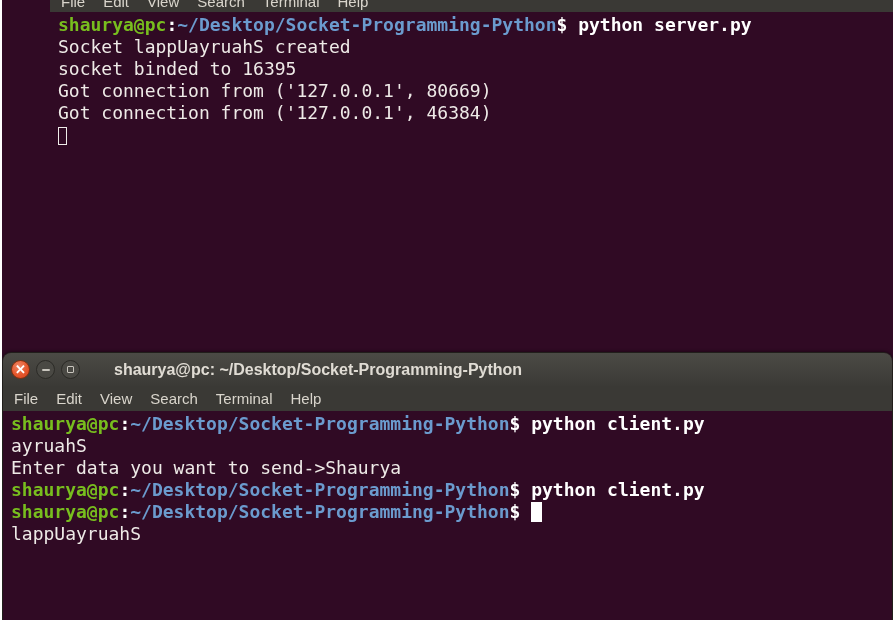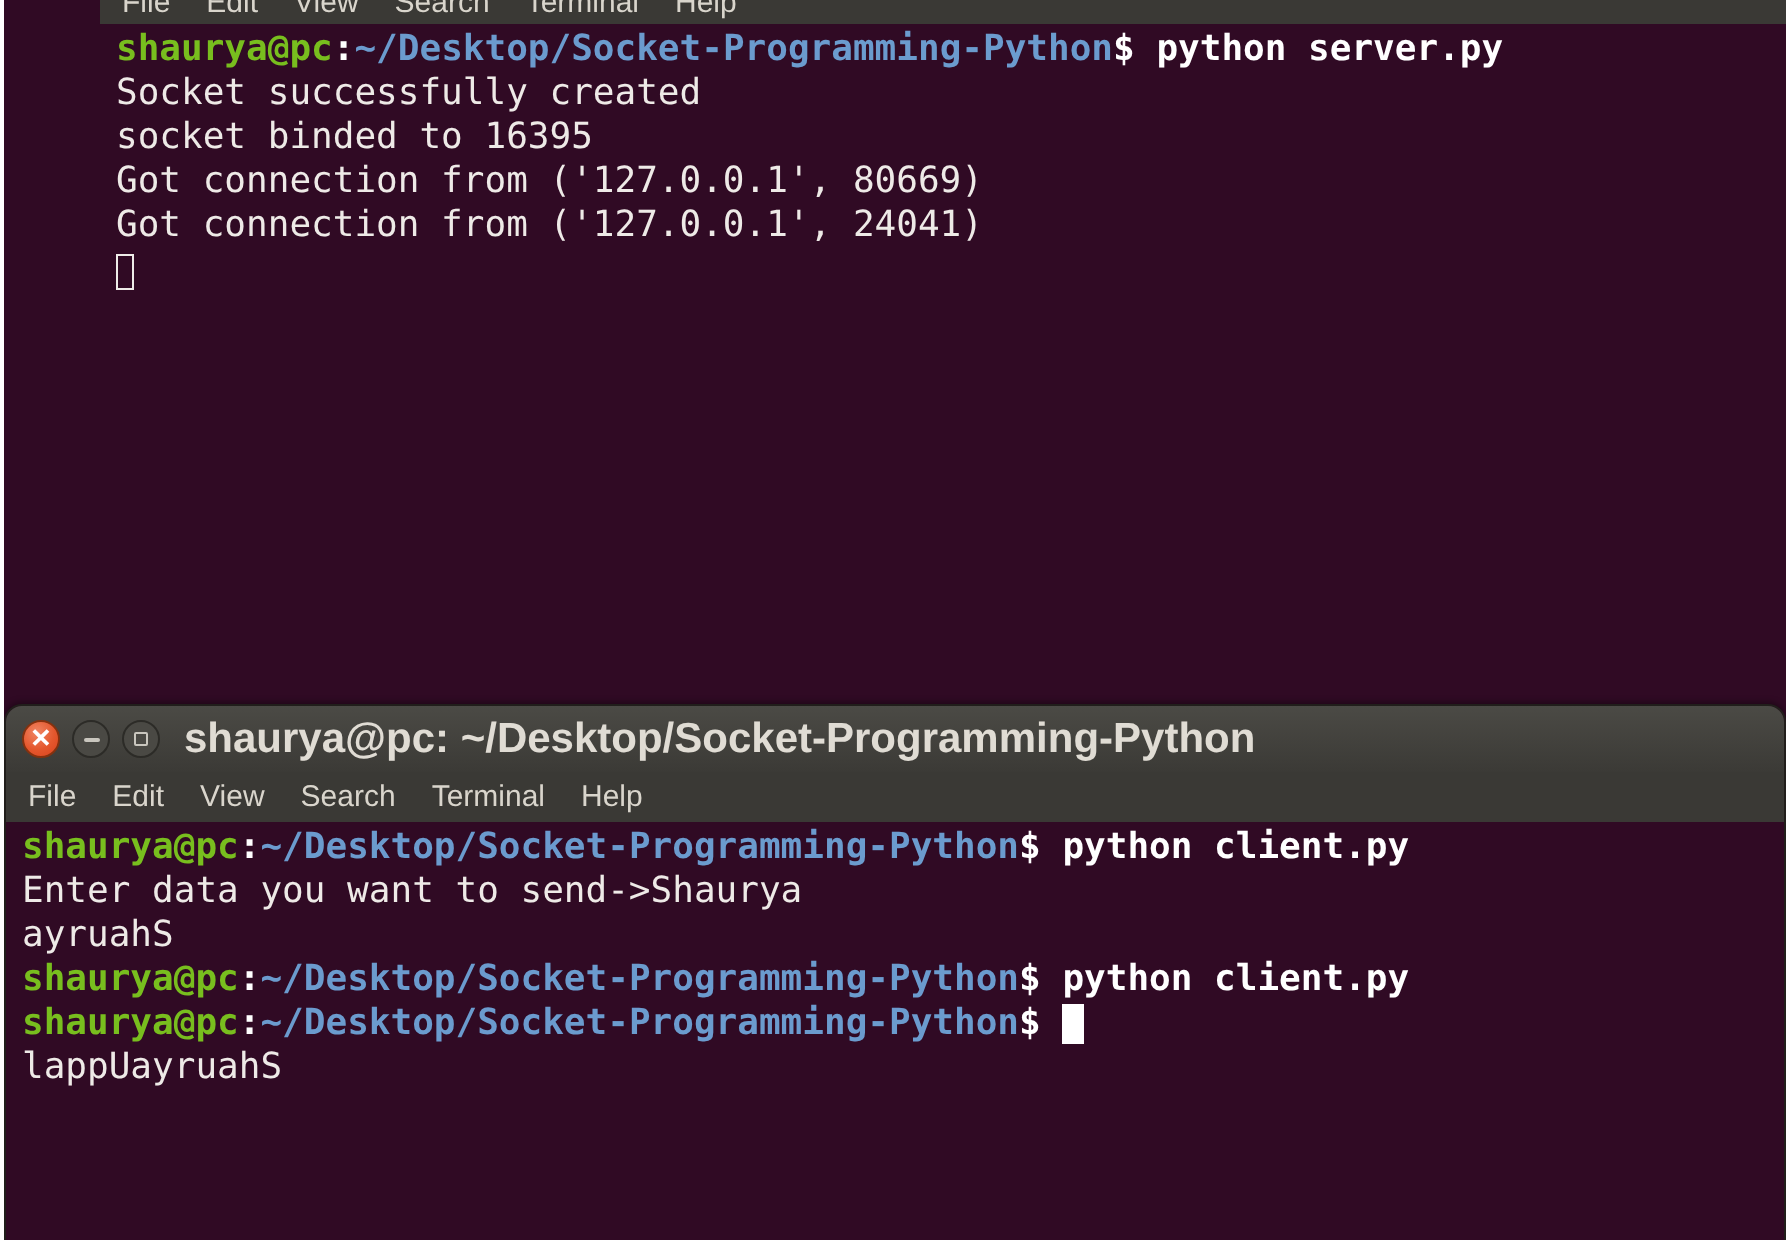--- a/index.html
+++ b/index.html
@@ -94,23 +94,23 @@
     color:#ffffff;font-weight:bold;font-size:13px;line-height:1;
     transform:translateY(-0.5px);
   }
   .win-btn.plain{
     background:#4a4944;
     border:1px solid #2c2b27;
   }
   .min-glyph{width:8px;height:2px;background:#c9c6be;border-radius:1px;}
   .max-glyph{width:7px;height:7px;border:1.5px solid #c9c6be;border-radius:1px;}
   .titlebar .title{
-    font-weight:bold;font-size:21px;
+    font-weight:bold;font-size:16px;
     color:var(--title-text);
-    margin-left:6px;white-space:nowrap;
+    margin-left:28px;white-space:nowrap;
   }
   .bottom-menubar{
     height:25px;
     background:var(--chrome-bg);
     display:flex;align-items:center;
   }
 </style>
 </head>
 <body>
 
@@ -122,24 +122,24 @@
           <span class="menu-item">File</span>
           <span class="menu-item">Edit</span>
           <span class="menu-item">View</span>
           <span class="menu-item">Search</span>
           <span class="menu-item">Terminal</span>
           <span class="menu-item">Help</span>
         </div>
     </div>
     <div class="term-content">
         <div class="term-line"><span class="seg-green">shaurya@pc</span><span class="seg-white">:</span><span class="seg-blue">~/Desktop/Socket-Programming-Python</span><span class="seg-white">$ python server.py</span></div>
-        <div class="term-line"><span class="seg-out">Socket successfully created</span></div>
+        <div class="term-line"><span class="seg-out">Socket lappUayruahS created</span></div>
         <div class="term-line"><span class="seg-out">socket binded to 16395</span></div>
         <div class="term-line"><span class="seg-out">Got connection from ('127.0.0.1', 80669)</span></div>
-        <div class="term-line"><span class="seg-out">Got connection from ('127.0.0.1', 24041)</span></div>
+        <div class="term-line"><span class="seg-out">Got connection from ('127.0.0.1', 46384)</span></div>
         <div class="term-line"><span class="cursor-hollow"></span></div>
       </div>
   </div>
 
   <div class="bottom-window">
     <div class="titlebar">
       <span class="win-btn close">
         <span class="close-glyph">✕</span>
       </span>
       <span class="win-btn plain">
@@ -155,21 +155,21 @@
           <span class="menu-item">File</span>
           <span class="menu-item">Edit</span>
           <span class="menu-item">View</span>
           <span class="menu-item">Search</span>
           <span class="menu-item">Terminal</span>
           <span class="menu-item">Help</span>
         </div>
     </div>
     <div class="term-content">
         <div class="term-line"><span class="seg-green">shaurya@pc</span><span class="seg-white">:</span><span class="seg-blue">~/Desktop/Socket-Programming-Python</span><span class="seg-white">$ python client.py</span></div>
+        <div class="term-line"><span class="seg-out">ayruahS</span></div>
         <div class="term-line"><span class="seg-out">Enter data you want to send-&gt;Shaurya</span></div>
-        <div class="term-line"><span class="seg-out">ayruahS</span></div>
         <div class="term-line"><span class="seg-green">shaurya@pc</span><span class="seg-white">:</span><span class="seg-blue">~/Desktop/Socket-Programming-Python</span><span class="seg-white">$ python client.py</span></div>
         <div class="term-line"><span class="seg-green">shaurya@pc</span><span class="seg-white">:</span><span class="seg-blue">~/Desktop/Socket-Programming-Python</span><span class="seg-white">$ </span><span class="cursor-filled"></span></div>
         <div class="term-line"><span class="seg-out">lappUayruahS</span></div>
       </div>
   </div>
 
 </div>
 
 </body></html>

